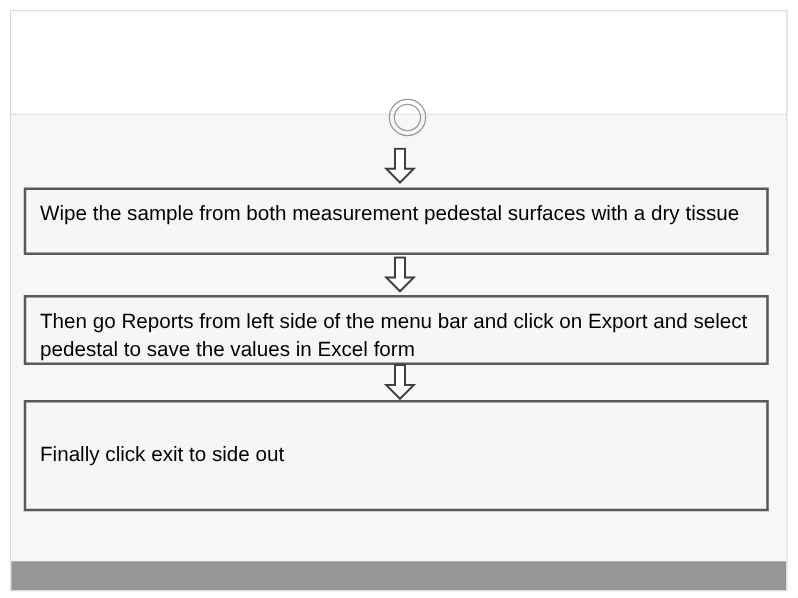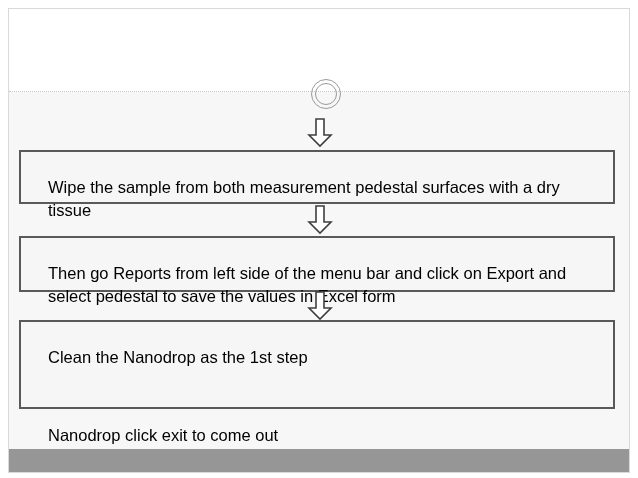--- a/index.html
+++ b/index.html
@@ -120,21 +120,21 @@
     width: 596px;
     box-sizing: border-box;
     background: #f6f6f6;
     border: 2px solid #595959;
     color: #000000;
     font-size: 16.5px;
     line-height: 23px;
     padding: 8px 10px 8px 11px;
   }
   .box p {
-    margin: 16px;
+    margin: 0;
   }
   .box p.spacer {
     height: 23px;
   }
 
   #box1 { top: 58px;  height: 54px; }
   #box2 { top: 144px; height: 56px; }
   #box3 { top: 228px; height: 89px; }
 
   #arrow1 { position: absolute; left: 0; top: 26px; }
@@ -190,22 +190,21 @@
       <p>Then go Reports from left side of the menu bar and click on Export and select pedestal to save the values in Excel form</p>
     </div>
 
     <div class="arrow" id="arrow3">
       <svg width="30" height="30" viewBox="0 0 30 30" aria-hidden="true">
         <polygon points="11,1 19,1 19,17 26,17 15,28 4,17 11,17" fill="#ffffff" stroke="#3f3f3f" stroke-width="1.6"></polygon>
       </svg>
     </div>
 
     <div class="box" id="box3">
-      <p>Clean the Nanodrop as the 1st step</p>
       <p class="spacer"></p>
-      <p>Nanodrop click exit to come out</p>
+      <p>Finally click exit to side out</p>
     </div>
 
   </div>
 
   <div class="footer-band"></div>
 
 </div>
 
 </body></html>

